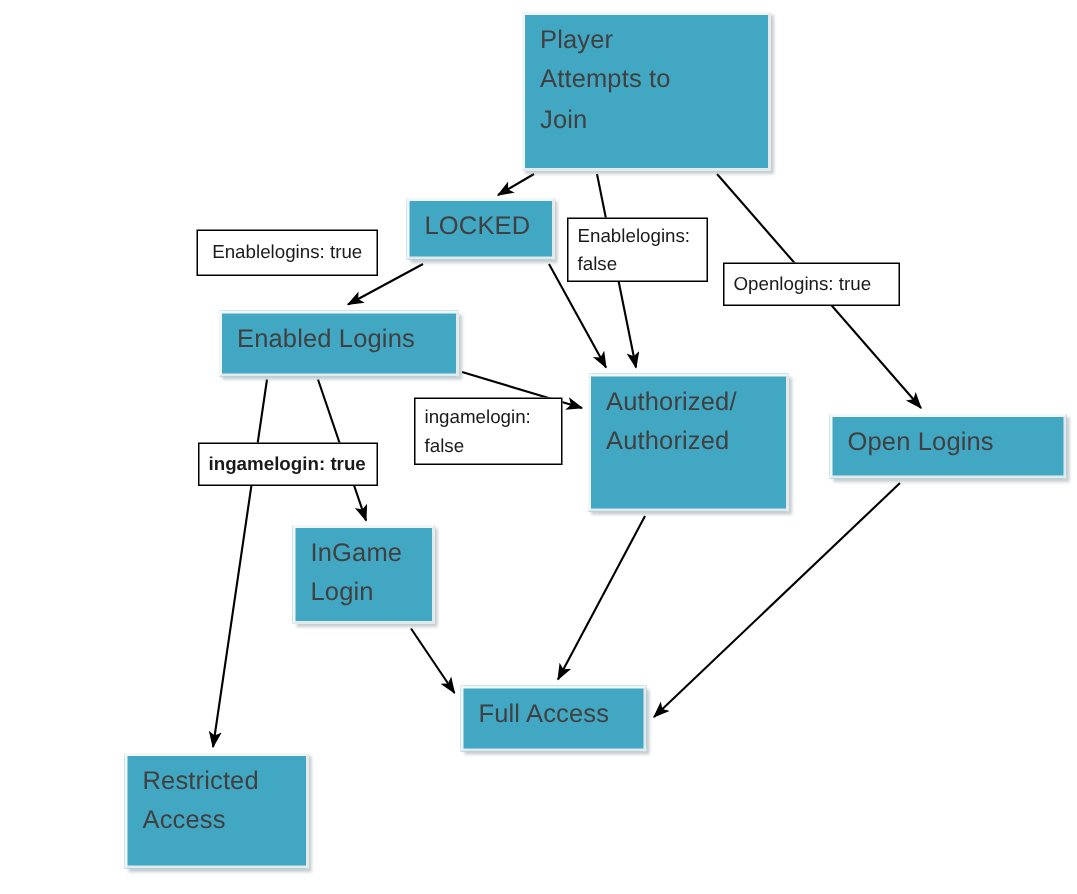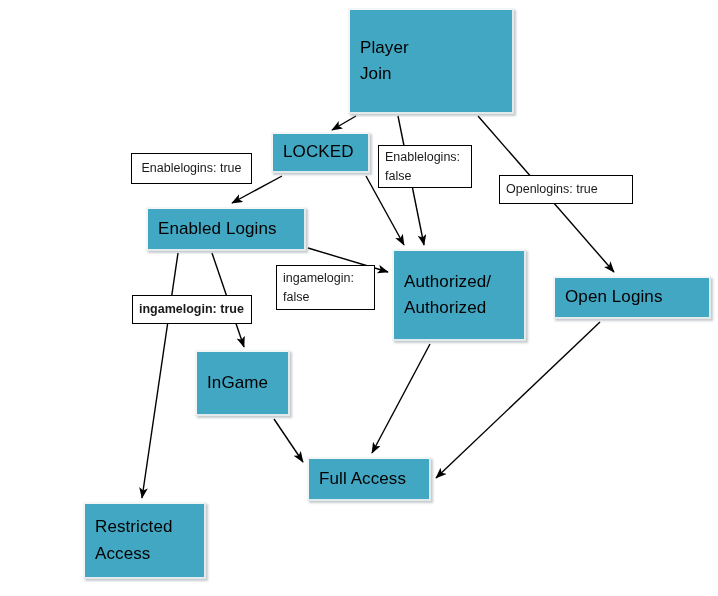--- a/index.html
+++ b/index.html
@@ -19,30 +19,29 @@
     position: absolute;
     left: 0;
     top: 0;
     width: 718px;
     height: 596px;
     pointer-events: none;
   }
   .node {
     position: absolute;
     background: #42A7C3;
-    color: #000000;
+    color: #404040;
     box-sizing: border-box;
     border-top: 2px solid #f2f6f7;
     border-left: 2px solid #f2f6f7;
     border-right: 2px solid #e3eaec;
     border-bottom: 2px solid #e3eaec;
     box-shadow: 2px 2px 2px rgba(150,160,165,0.55);
     display: flex;
     flex-direction: column;
-    justify-content: center;
     padding: 4px 10px;
     font-size: 17px;
     line-height: 1.55;
     letter-spacing: 0.1px;
     z-index: 3;
   }
   .node .line { white-space: pre; }
   .label {
     position: absolute;
     background: #ffffff;
@@ -81,55 +80,57 @@
         <path d="M 178,253 L 142,498" marker-end="url(#arrowhead)"></path>
         <path d="M 274,419 L 303,462" marker-end="url(#arrowhead)"></path>
         <path d="M 430,344 L 372,453" marker-end="url(#arrowhead)"></path>
         <path d="M 600,322 L 436,478" marker-end="url(#arrowhead)"></path>
       </g>
   </svg>
 
   <div id="node-layer">
       <div class="node" style="left: 348px; top: 8px; width: 166px; height: 106px;">
         <span class="line">Player</span>
+        <span class="line">Attempts to</span>
         <span class="line">Join</span>
       </div>
       <div class="node" style="left: 271px; top: 132px; width: 99px; height: 41px;">
         <span class="line">LOCKED</span>
       </div>
       <div class="node" style="left: 146px; top: 207px; width: 160px; height: 44px;">
         <span class="line">Enabled Logins</span>
       </div>
       <div class="node" style="left: 392px; top: 249px; width: 134px; height: 92px;">
         <span class="line">Authorized/</span>
         <span class="line">Authorized</span>
       </div>
       <div class="node" style="left: 553px; top: 276px; width: 158px; height: 43px;">
         <span class="line">Open Logins</span>
       </div>
       <div class="node" style="left: 195px; top: 350px; width: 95px; height: 66px;">
         <span class="line">InGame</span>
+        <span class="line">Login</span>
       </div>
       <div class="node" style="left: 307px; top: 457px; width: 124px; height: 44px;">
         <span class="line">Full Access</span>
       </div>
       <div class="node" style="left: 83px; top: 502px; width: 123px; height: 77px;">
         <span class="line">Restricted</span>
         <span class="line">Access</span>
       </div>
     </div>
   <div id="label-layer">
       <div class="label" style="left: 131px; top: 153px; width: 121px; height: 31px; text-align: center;">
         <span class="line">Enablelogins: true</span>
       </div>
       <div class="label" style="left: 378px; top: 145px; width: 94px; height: 43px;">
         <span class="line">Enablelogins:</span>
         <span class="line">false</span>
       </div>
-      <div class="label" style="left: 499px; top: 175px; width: 134px; height: 29px; justify-content: center;">
+      <div class="label" style="left: 482px; top: 175px; width: 118px; height: 29px; justify-content: center;">
         <span class="line">Openlogins: true</span>
       </div>
       <div class="label" style="left: 276px; top: 265px; width: 99px; height: 45px;">
         <span class="line">ingamelogin:</span>
         <span class="line">false</span>
       </div>
       <div class="label" style="left: 132px; top: 295px; width: 120px; height: 29px; font-weight: bold;">
         <span class="line">ingamelogin: true</span>
       </div>
     </div>

